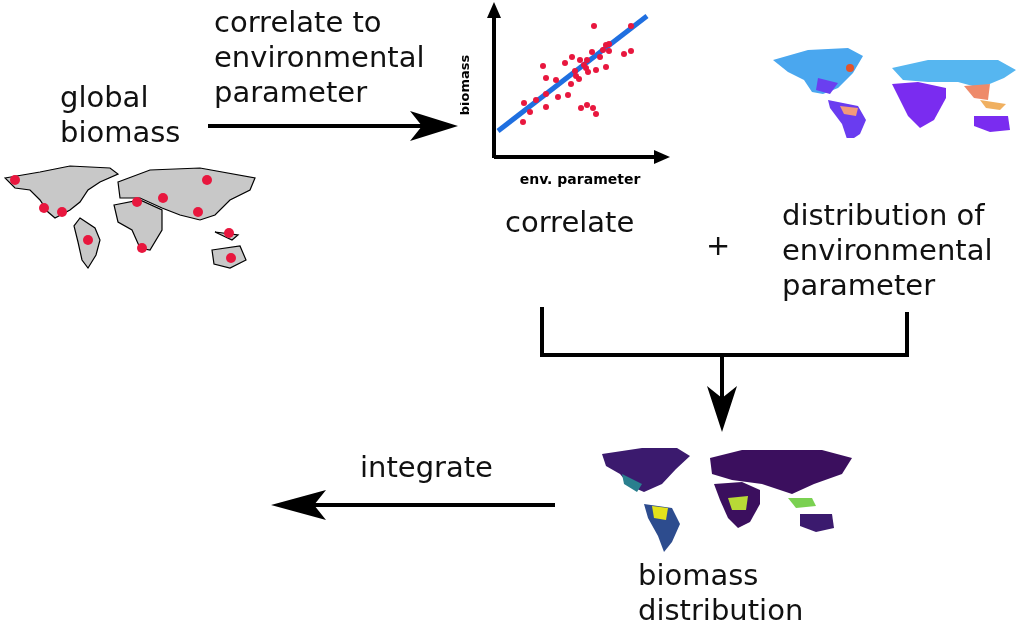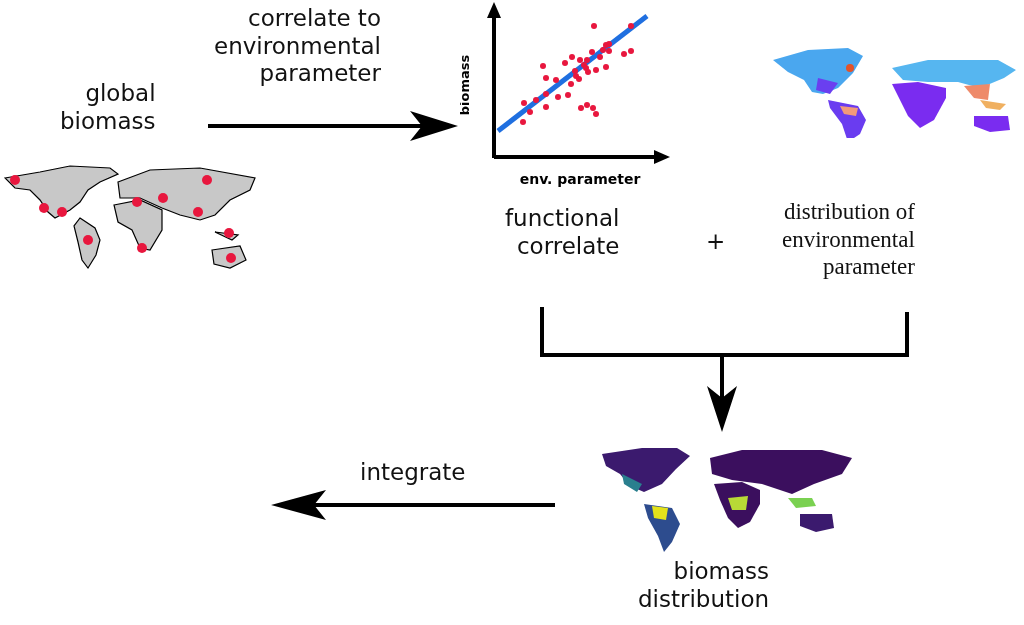--- a/index.html
+++ b/index.html
@@ -1,44 +1,43 @@
 <!DOCTYPE html>
 <html><head>
 <meta charset="utf-8">
 <style>
   html,body{margin:0;padding:0;background:#fff;}
   body{width:1024px;height:625px;position:relative;overflow:hidden;font-family:"DejaVu Sans",sans-serif;color:#000;}
-  .lbl{position:absolute;text-align:right;line-height:1.2;font-size:23px;color:#111;white-space:nowrap;}
+  .lbl{position:absolute;text-align:left;line-height:1.2;font-size:29px;color:#111;white-space:nowrap;}
   .lbl div{display:block;}
   svg.abs{position:absolute;left:0;top:0;}
   .axlab{font-family:"DejaVu Sans",sans-serif;font-weight:bold;}
 </style>
 </head>
 <body>
 
 <div class="lbl" style="left:60px;top:80px;">
   <div>global</div>
   <div>biomass</div>
 </div>
 <div class="lbl" style="left:214px;top:5px;">
   <div>correlate to</div>
   <div>environmental</div>
   <div>parameter</div>
 </div>
 <div class="lbl" style="left:505px;top:205px;">
-  <div>functional</div>
   <div>correlate</div>
 </div>
 <div class="lbl" style="left:706px;top:228px;">+</div>
-<div class="lbl" style="left:782px;top:198px;font-family:Liberation Serif, serif;">
+<div class="lbl" style="left:782px;top:198px;">
   <div>distribution of</div>
   <div>environmental</div>
   <div>parameter</div>
 </div>
-<div class="lbl" style="left:360px;top:450px;margin-top:9px;">integrate</div>
+<div class="lbl" style="left:360px;top:450px;">integrate</div>
 <div class="lbl" style="left:62px;top:470px;">
 </div>
 <div class="lbl" style="left:638px;top:558px;">
   <div>biomass</div>
   <div>distribution</div>
 </div>
 
 <svg class="abs" width="1024" height="625">
 
   <g>

